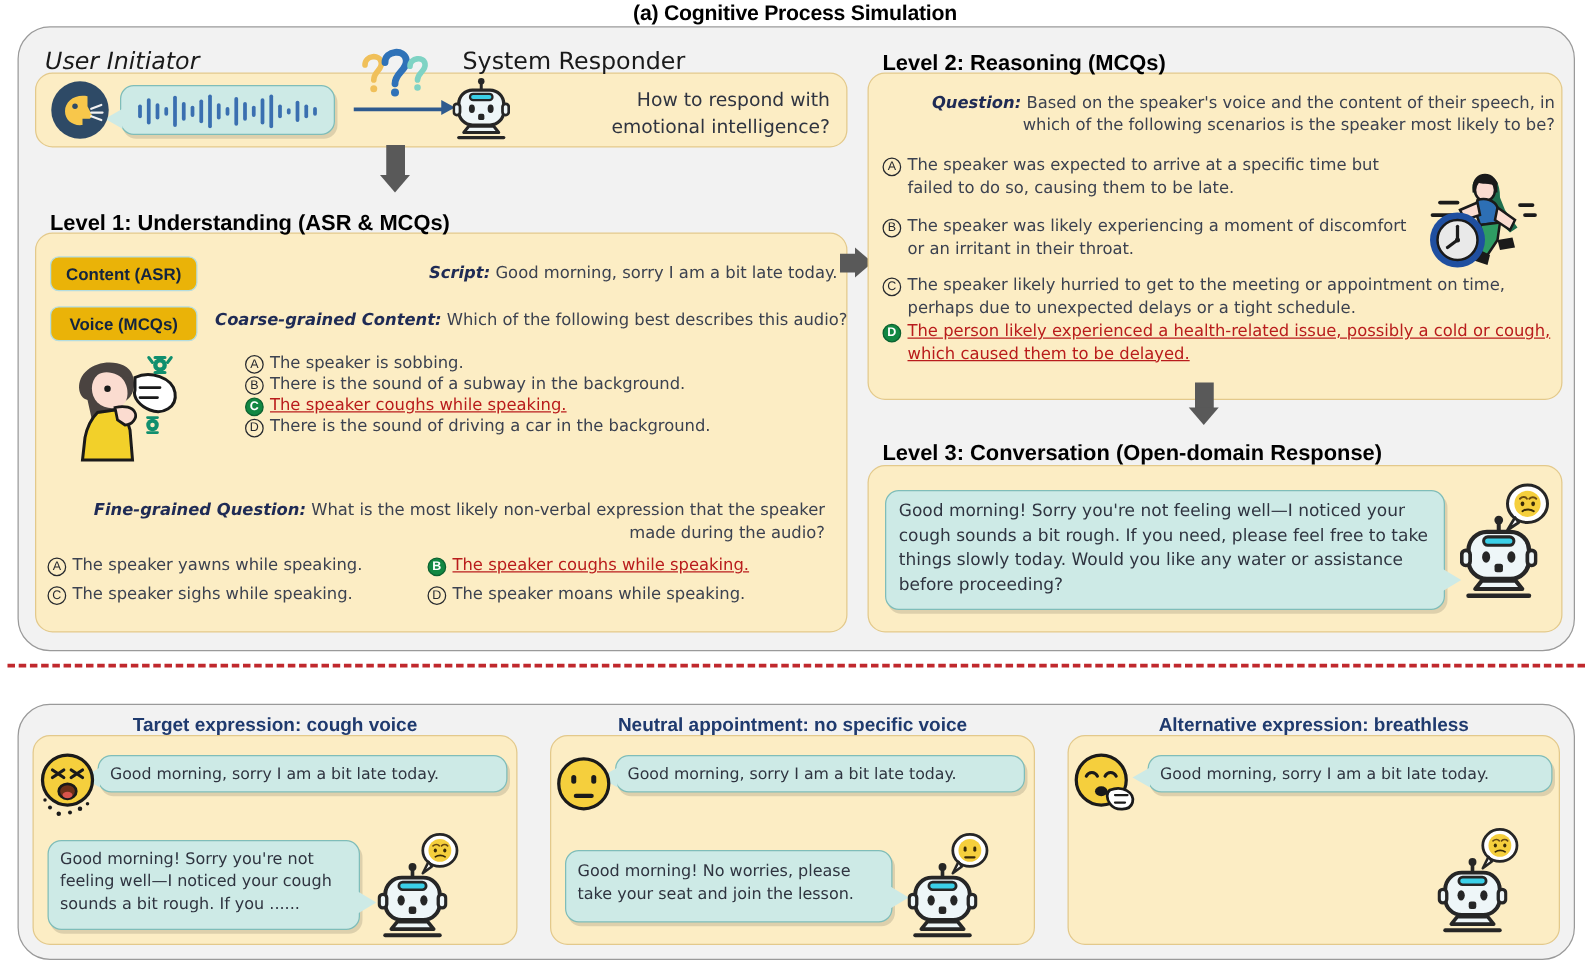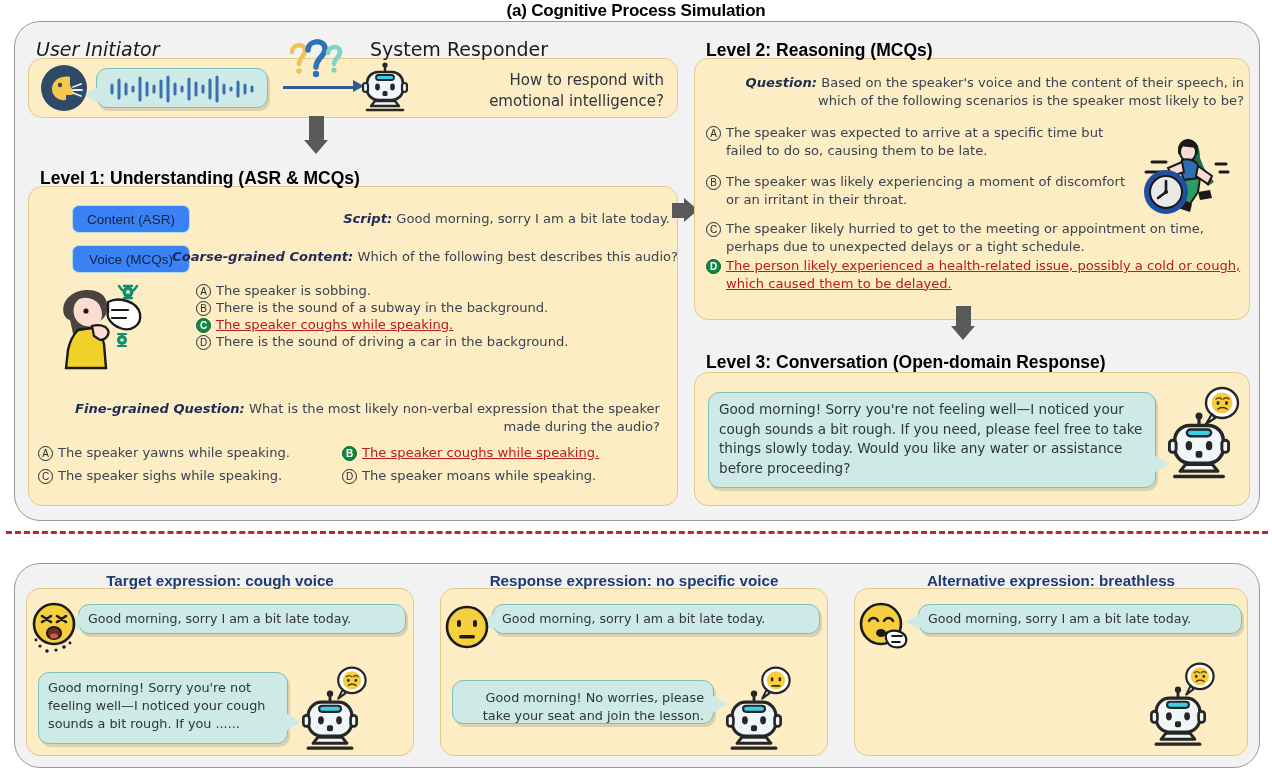--- a/index.html
+++ b/index.html
@@ -76,30 +76,29 @@
     font-size: 13.1px;
     line-height: 17.5px;
     color: #3c4250;
     text-align: right;
   }
   .qlabel { font-weight: bold; font-style: italic; color: #1f2b55; }
 
   
   .chip {
     position: absolute;
-    background: #3b82f6;
+    background: #eab308;
     border: 1px solid #b4dde0;
     border-radius: 7px;
     font-family: "Liberation Sans", sans-serif;
-    font-weight: normal;
+    font-weight: bold;
     font-size: 13.5px;
     color: #13243f;
     display: flex; align-items: center; justify-content: center;
     text-align: center;
-    margin-left: 32px;
   }
 
   
   .opt { position: absolute; display: flex; align-items: flex-start; }
   .opt .bub {
     flex: 0 0 auto;
     width: 15px; height: 15px; border-radius: 50%;
     border: 1.4px solid #26292e;
     font-family: "Liberation Sans", sans-serif;
     font-size: 10px; font-weight: normal; color: #26292e;
@@ -512,38 +511,38 @@
       <path d="M14 27 L9 37 L17 31 Z" fill="#ffffff" stroke="#262626" stroke-width="2.2" stroke-linejoin="round"></path>
       <circle cx="24" cy="17" r="10" fill="#f5cf3d"></circle>
       <path d="M18 13 C20 11.2 22.4 11.6 23.4 13" stroke="#6b4b12" stroke-width="1.5" fill="none" stroke-linecap="round"></path>
       <path d="M25.4 13 C27 11.6 29.4 11.6 30.8 13" stroke="#6b4b12" stroke-width="1.5" fill="none" stroke-linecap="round"></path>
       <ellipse cx="20" cy="17" rx="1.4" ry="1.8" fill="#3a2b08"></ellipse>
       <ellipse cx="28.3" cy="17" rx="1.4" ry="1.8" fill="#3a2b08"></ellipse>
       <path d="M20 22.6 C22.4 20.8 26.2 20.8 28.6 22.6" stroke="#3a2b08" stroke-width="1.5" fill="none" stroke-linecap="round"></path>
     </svg>
   </div>
 
-  <div class="bhead" style="left:440px; top:572px; width:388px;">Response expression: no specific voice</div>
+  <div class="bhead" style="left:440px; top:572px; width:388px;">Neutral appointment: no specific voice</div>
   <div class="card" style="left:440px; top:588px; width:388px; height:168px;"></div>
 
   <div class="icon-wrap" style="left:444px; top:604px; z-index:5;">
     <svg width="46" height="48" viewBox="0 0 46 48">
       <circle cx="23" cy="23" r="20" fill="#f5cf3d" stroke="#1a1a1a" stroke-width="2.6"></circle>
       <rect x="13" y="16" width="4" height="7" rx="2" fill="#1a1a1a"></rect>
       <rect x="29" y="16" width="4" height="7" rx="2" fill="#1a1a1a"></rect>
       <rect x="15" y="31" width="16" height="3.4" rx="1.7" fill="#1a1a1a"></rect>
     </svg>
   </div>
 
   <div class="bubble" style="left:492px; top:604px; width:328px; height:30px; font-size:12.6px; line-height:16px;">
     <span class="tail tail-left" style="top:9px;"></span>
     <span class="btxt" style="padding:6px 9px;">Good morning, sorry I am a bit late today.</span>
   </div>
 
-  <div class="bubble" style="left:452px; top:680px; width:262px; height:44px; font-size:12.8px; line-height:18px;text-align:right;">
+  <div class="bubble" style="left:452px; top:680px; width:262px; height:58px; font-size:12.8px; line-height:18px;">
     <span class="tail tail-right" style="bottom:10px;"></span>
     <span class="btxt" style="padding:8px 9px;">Good morning! No worries, please take your seat and join the lesson.</span>
   </div>
 
   <div class="icon-wrap" style="left:726px; top:690px;">
     <svg width="56" height="63" viewBox="0 0 46 52">
       <line x1="23" y1="3" x2="23" y2="10" stroke="#262626" stroke-width="2.4"></line>
       <circle cx="23" cy="3" r="2.6" fill="#262626"></circle>
       <rect x="5" y="10" width="36" height="28" rx="11" fill="#eef6f8" stroke="#262626" stroke-width="2.6"></rect>
       <rect x="14" y="13" width="18" height="5" rx="2.5" fill="#3bd0e8" stroke="#262626" stroke-width="1.8"></rect>

